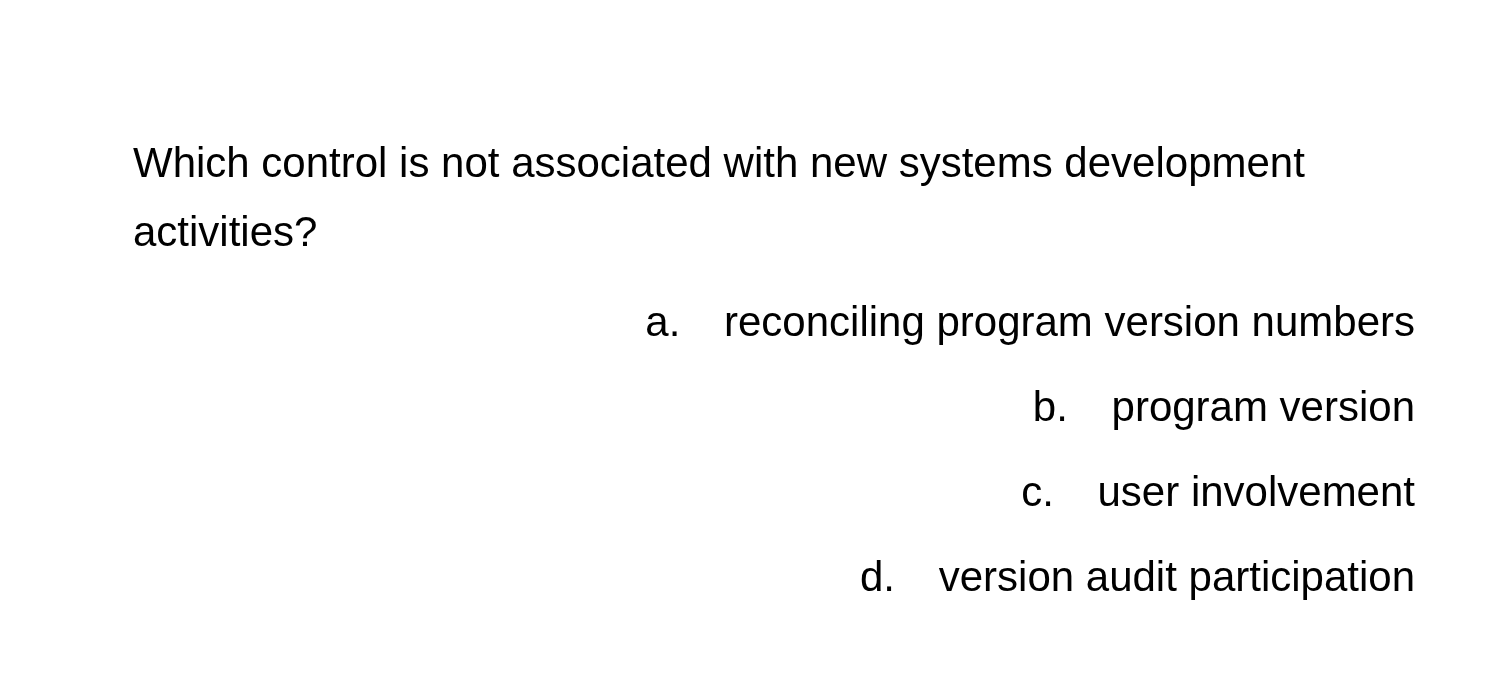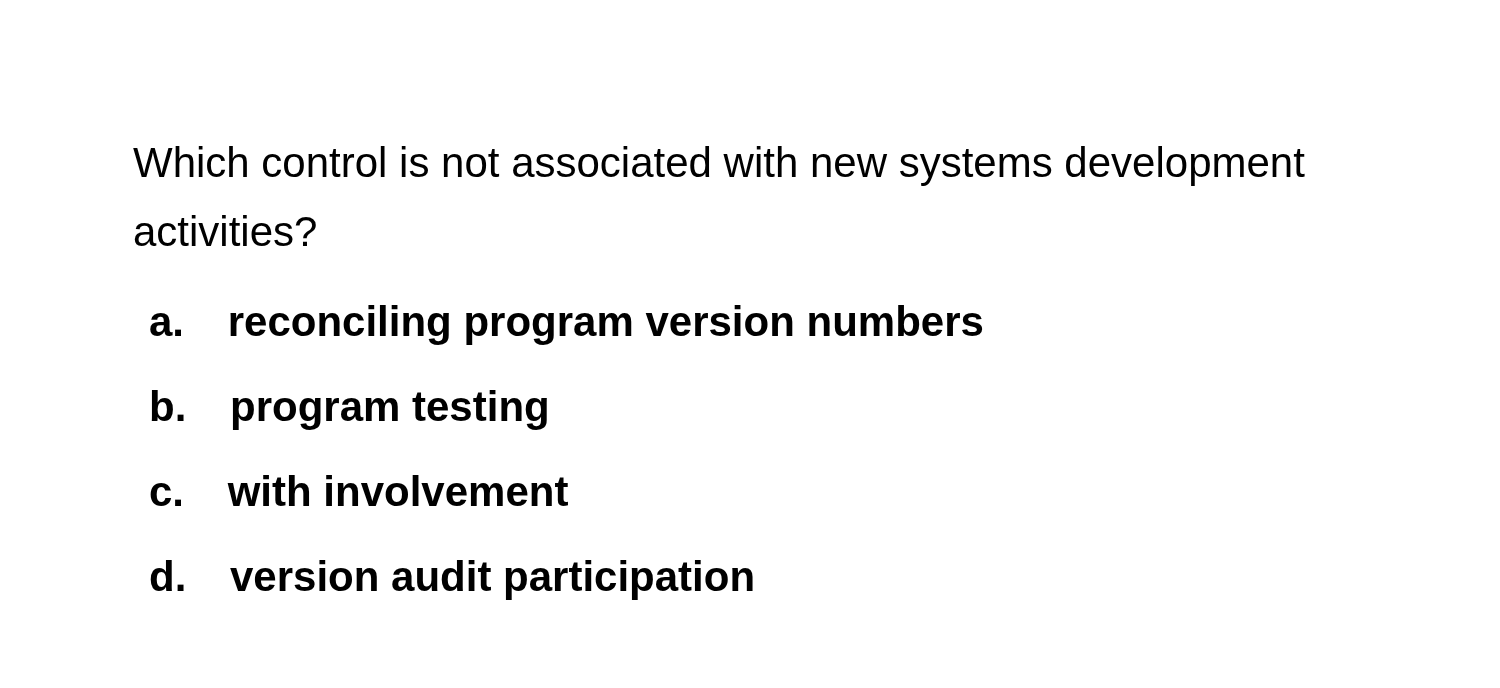--- a/index.html
+++ b/index.html
@@ -17,39 +17,40 @@
     }
     .question-text {
       font-size: 42px;
       line-height: 1.65;
       font-weight: 400;
       margin-bottom: 20px;
     }
     .option {
       font-size: 42px;
       line-height: 1.65;
-      font-weight: 700;
+      font-weight: 400;
+      text-align: right;
     }
   </style>
 </head>
 <body>
 
 <div class="question-text">Which control is not associated with new systems development activities?</div>
 
 <div class="option">
   <span>a.</span>
   <span>reconciling program version numbers</span>
 </div>
 
 <div class="option">
   <span>b.</span>
-  <span>program testing</span>
+  <span>program version</span>
 </div>
 
 <div class="option">
   <span>c.</span>
-  <span>with involvement</span>
+  <span>user involvement</span>
 </div>
 
 <div class="option">
   <span>d.</span>
   <span>version audit participation</span>
 </div>
 
 </body></html>

